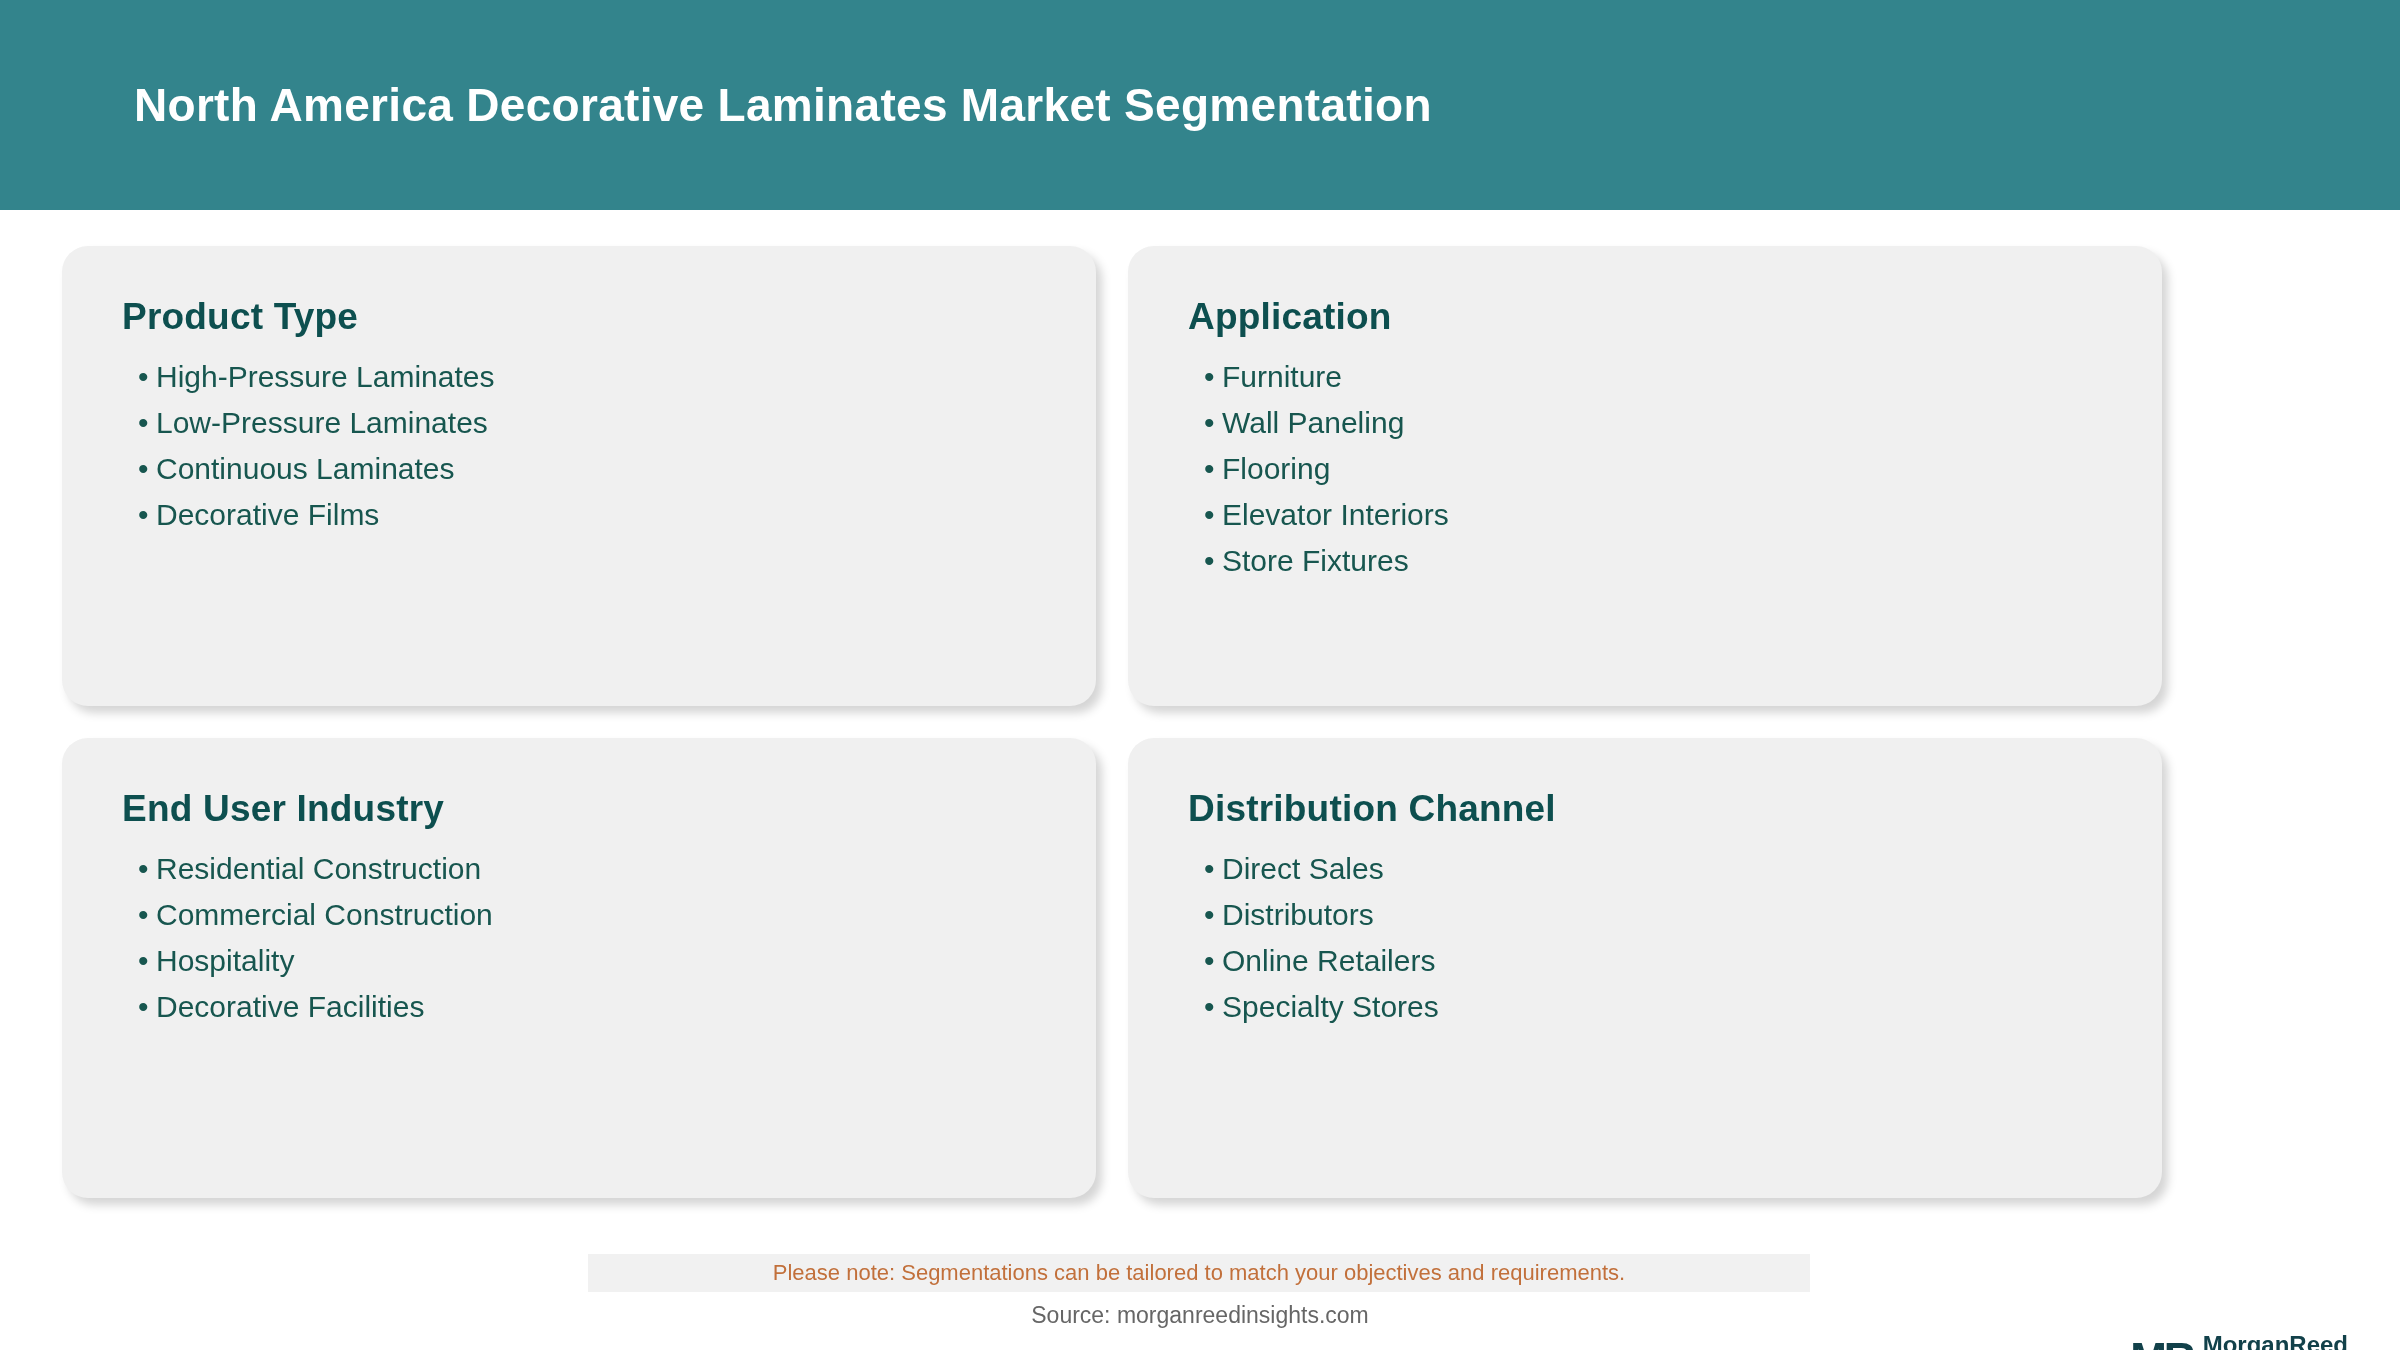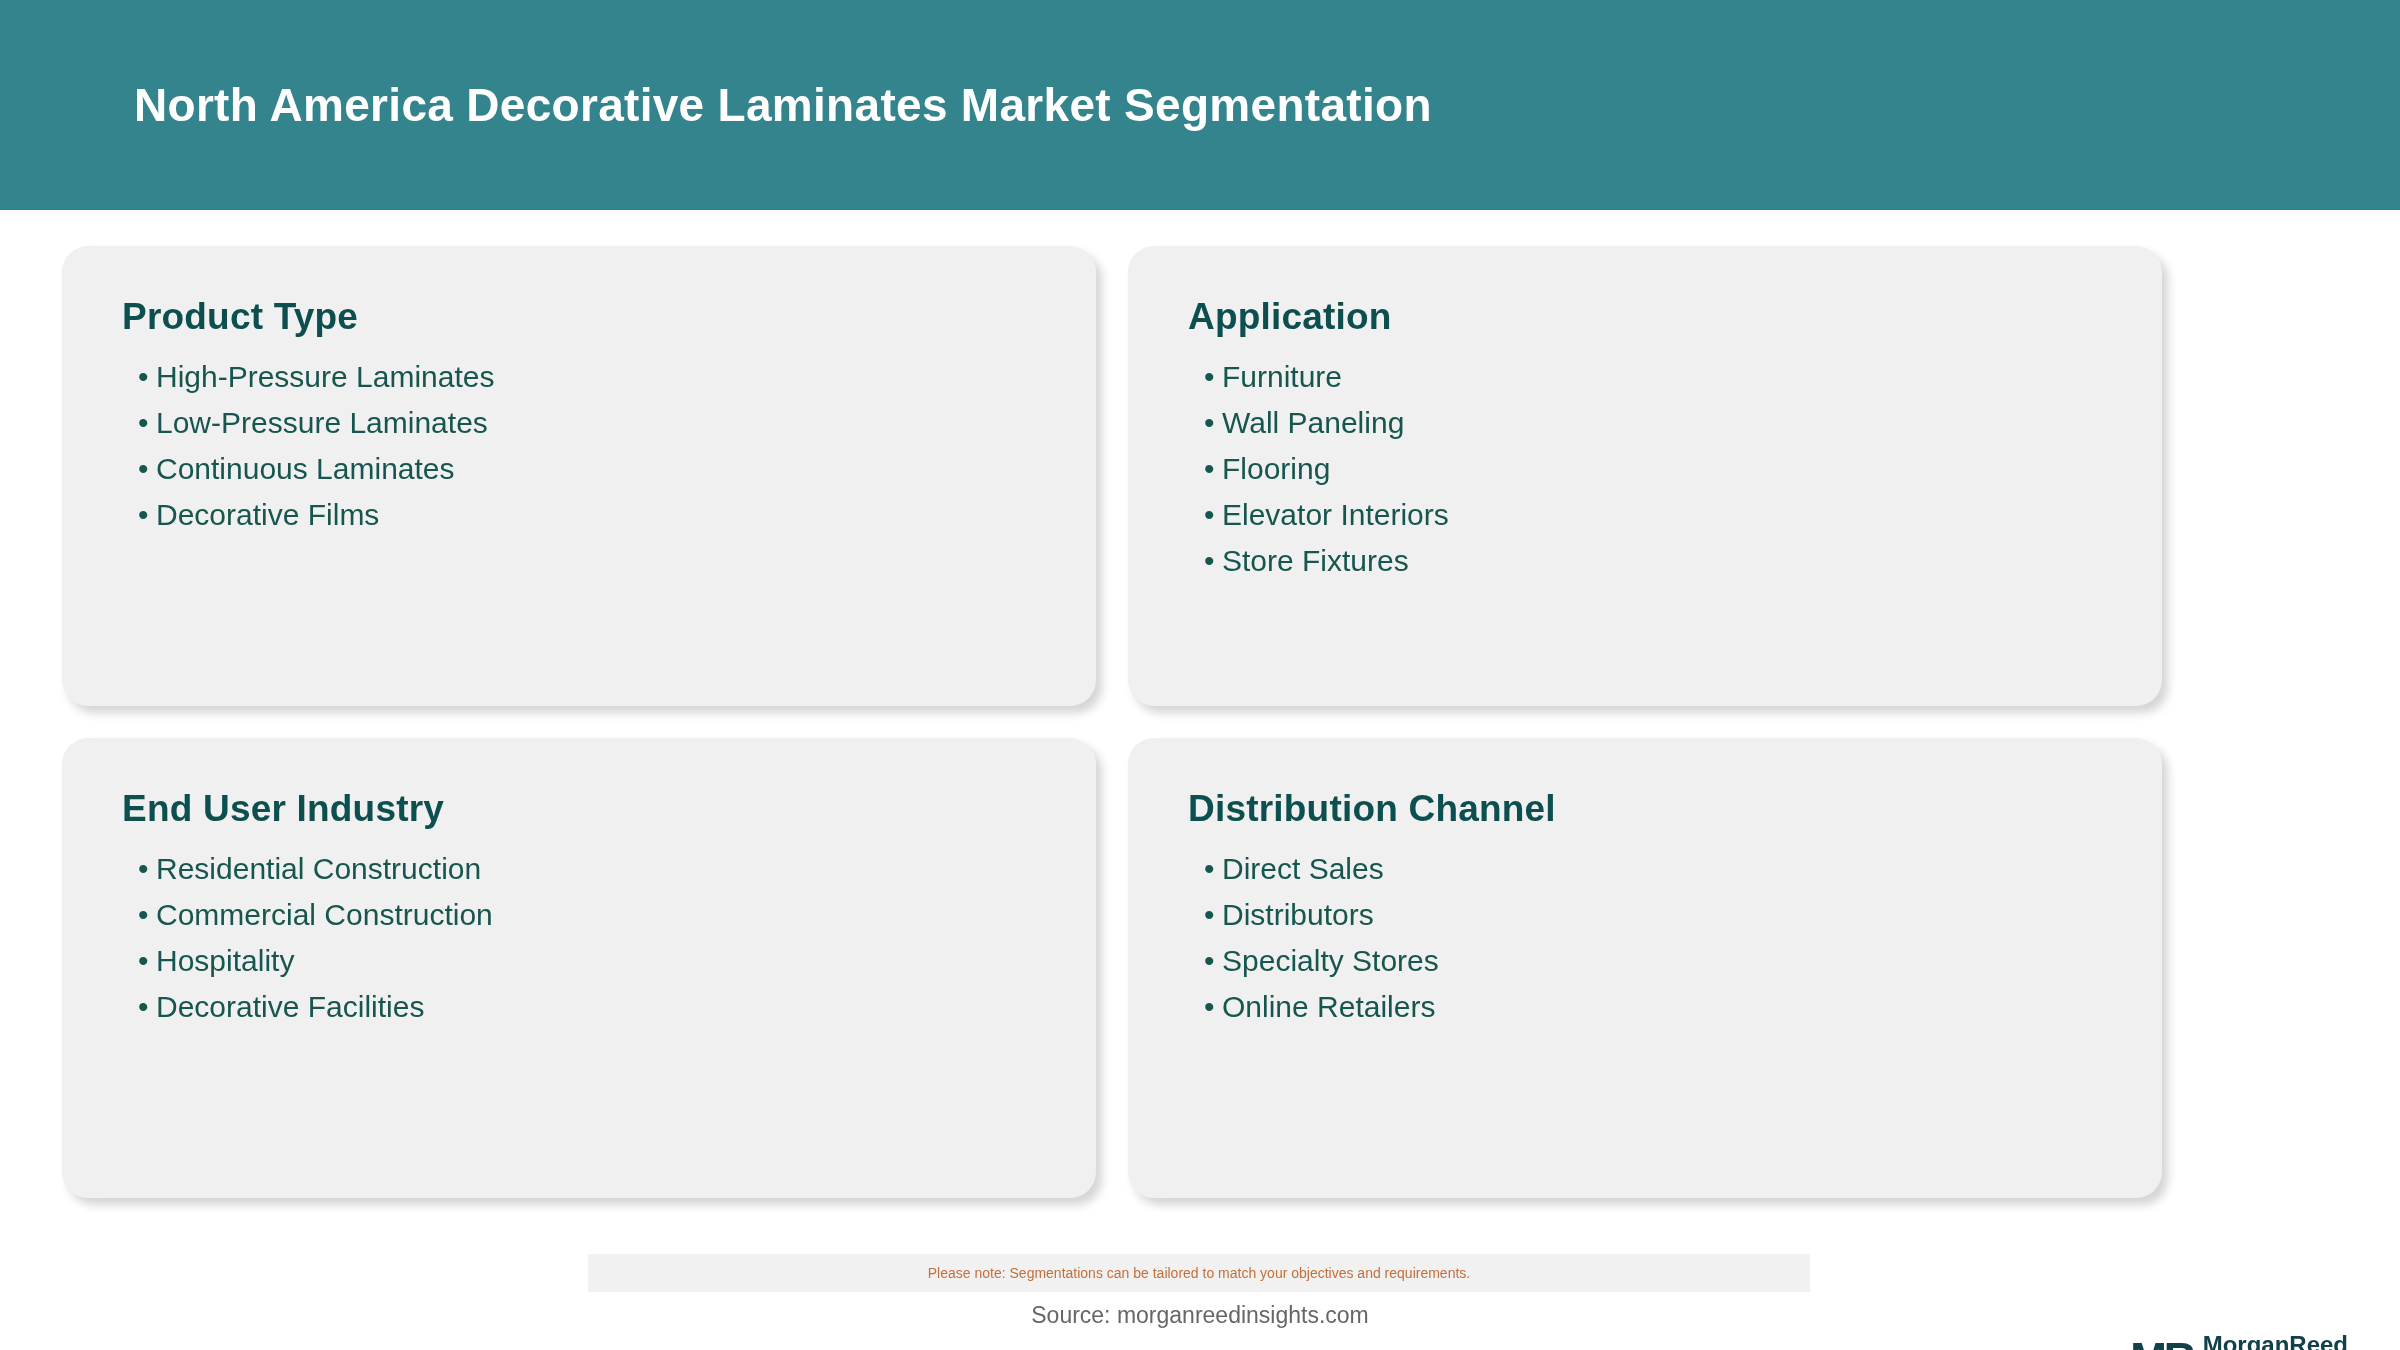--- a/index.html
+++ b/index.html
@@ -81,21 +81,21 @@
 
   
   .note {
     position: absolute;
     top: 1254px;
     left: 588px;
     width: 1222px;
     height: 38px;
     background: #f1f1f1;
     color: #c2703b;
-    font-size: 14px;
+    font-size: 22px;
     display: flex;
     align-items: center;
     justify-content: center;
     text-align: center;
   }
   .source {
     position: absolute;
     top: 1302px;
     left: 0;
     width: 2400px;
@@ -172,22 +172,22 @@
       <li><span class="bullet">•</span><span>Hospitality</span></li>
       <li><span class="bullet">•</span><span>Decorative Facilities</span></li>
     </ul>
   </div>
 
   <div class="card">
     <h2 class="card-title">Distribution Channel</h2>
     <ul class="card-list">
       <li><span class="bullet">•</span><span>Direct Sales</span></li>
       <li><span class="bullet">•</span><span>Distributors</span></li>
+      <li><span class="bullet">•</span><span>Online Retailers</span></li>
       <li><span class="bullet">•</span><span>Specialty Stores</span></li>
-      <li><span class="bullet">•</span><span>Online Retailers</span></li>
     </ul>
   </div>
 
 </div>
 
 <div class="note">Please note: Segmentations can be tailored to match your objectives and requirements.</div>
 <div class="source">Source: morganreedinsights.com</div>
 
 <div class="logo">
   <div class="logo-mark">MR</div>

